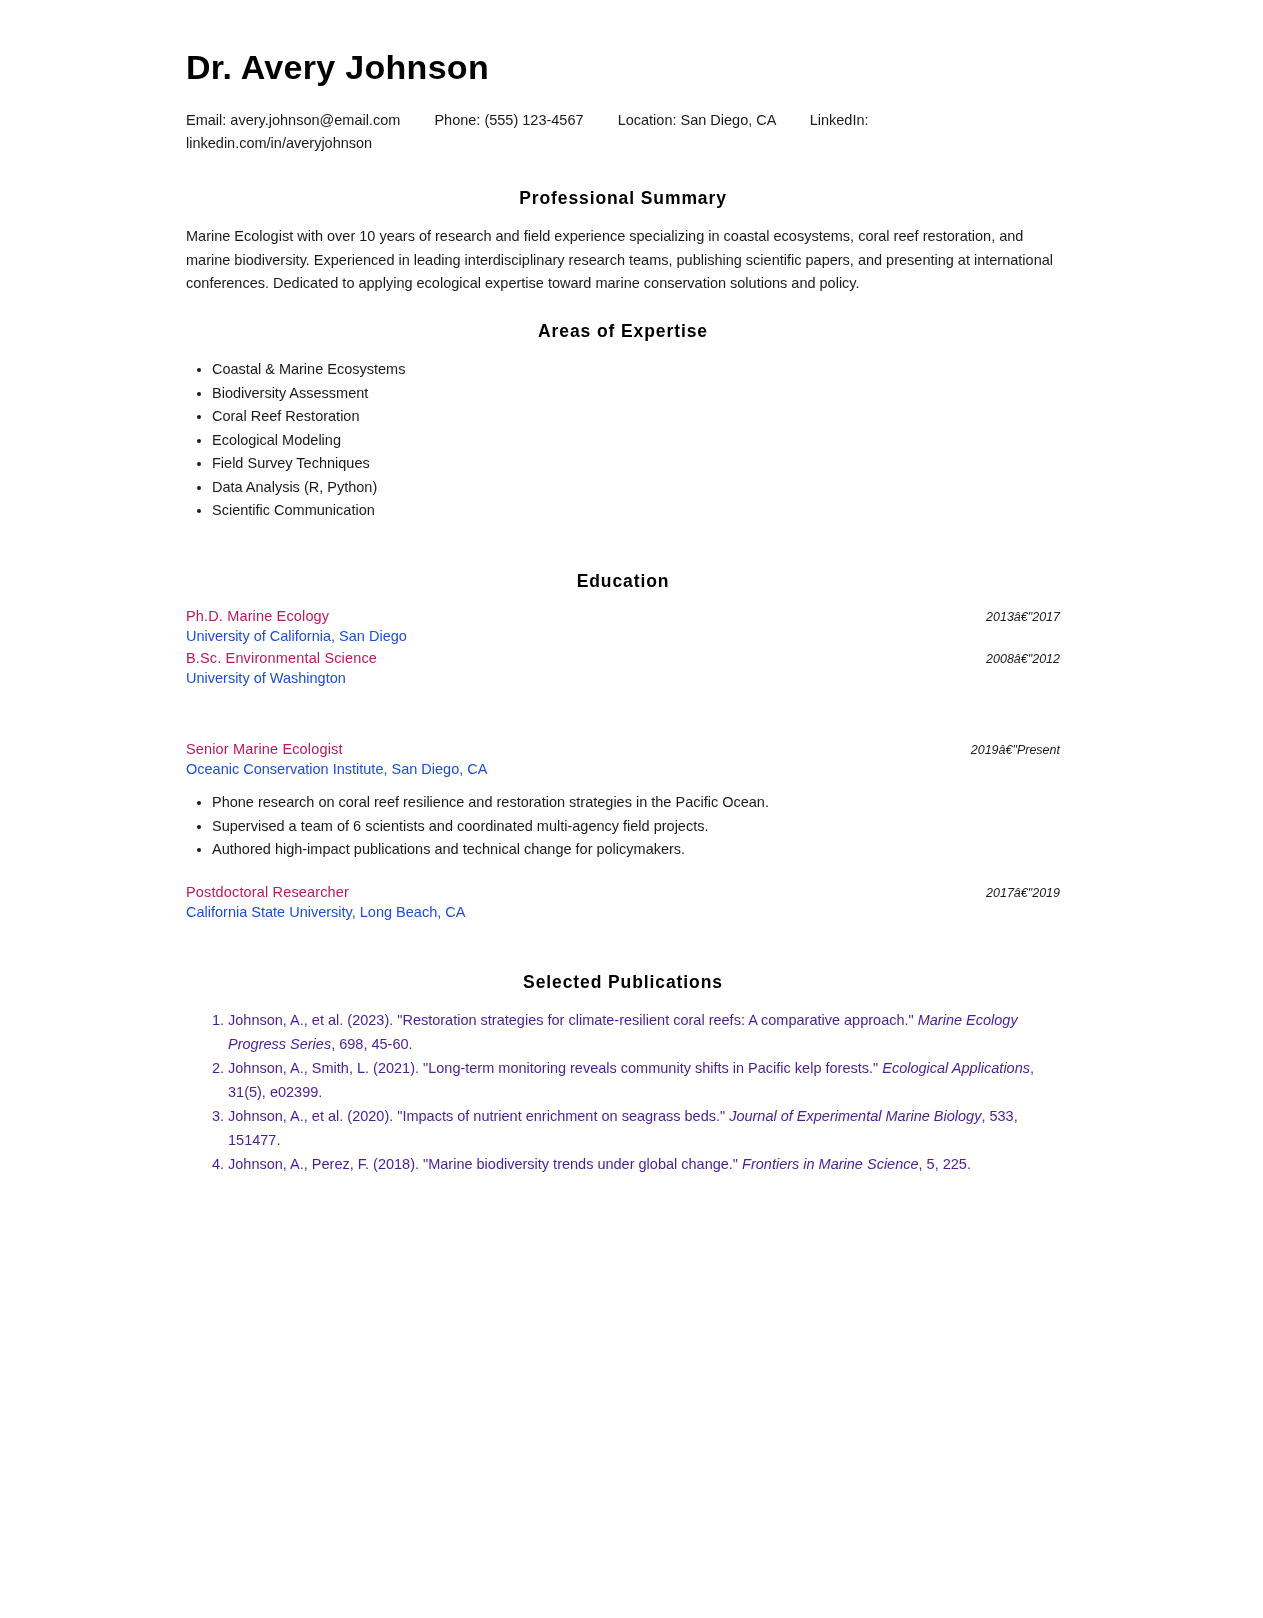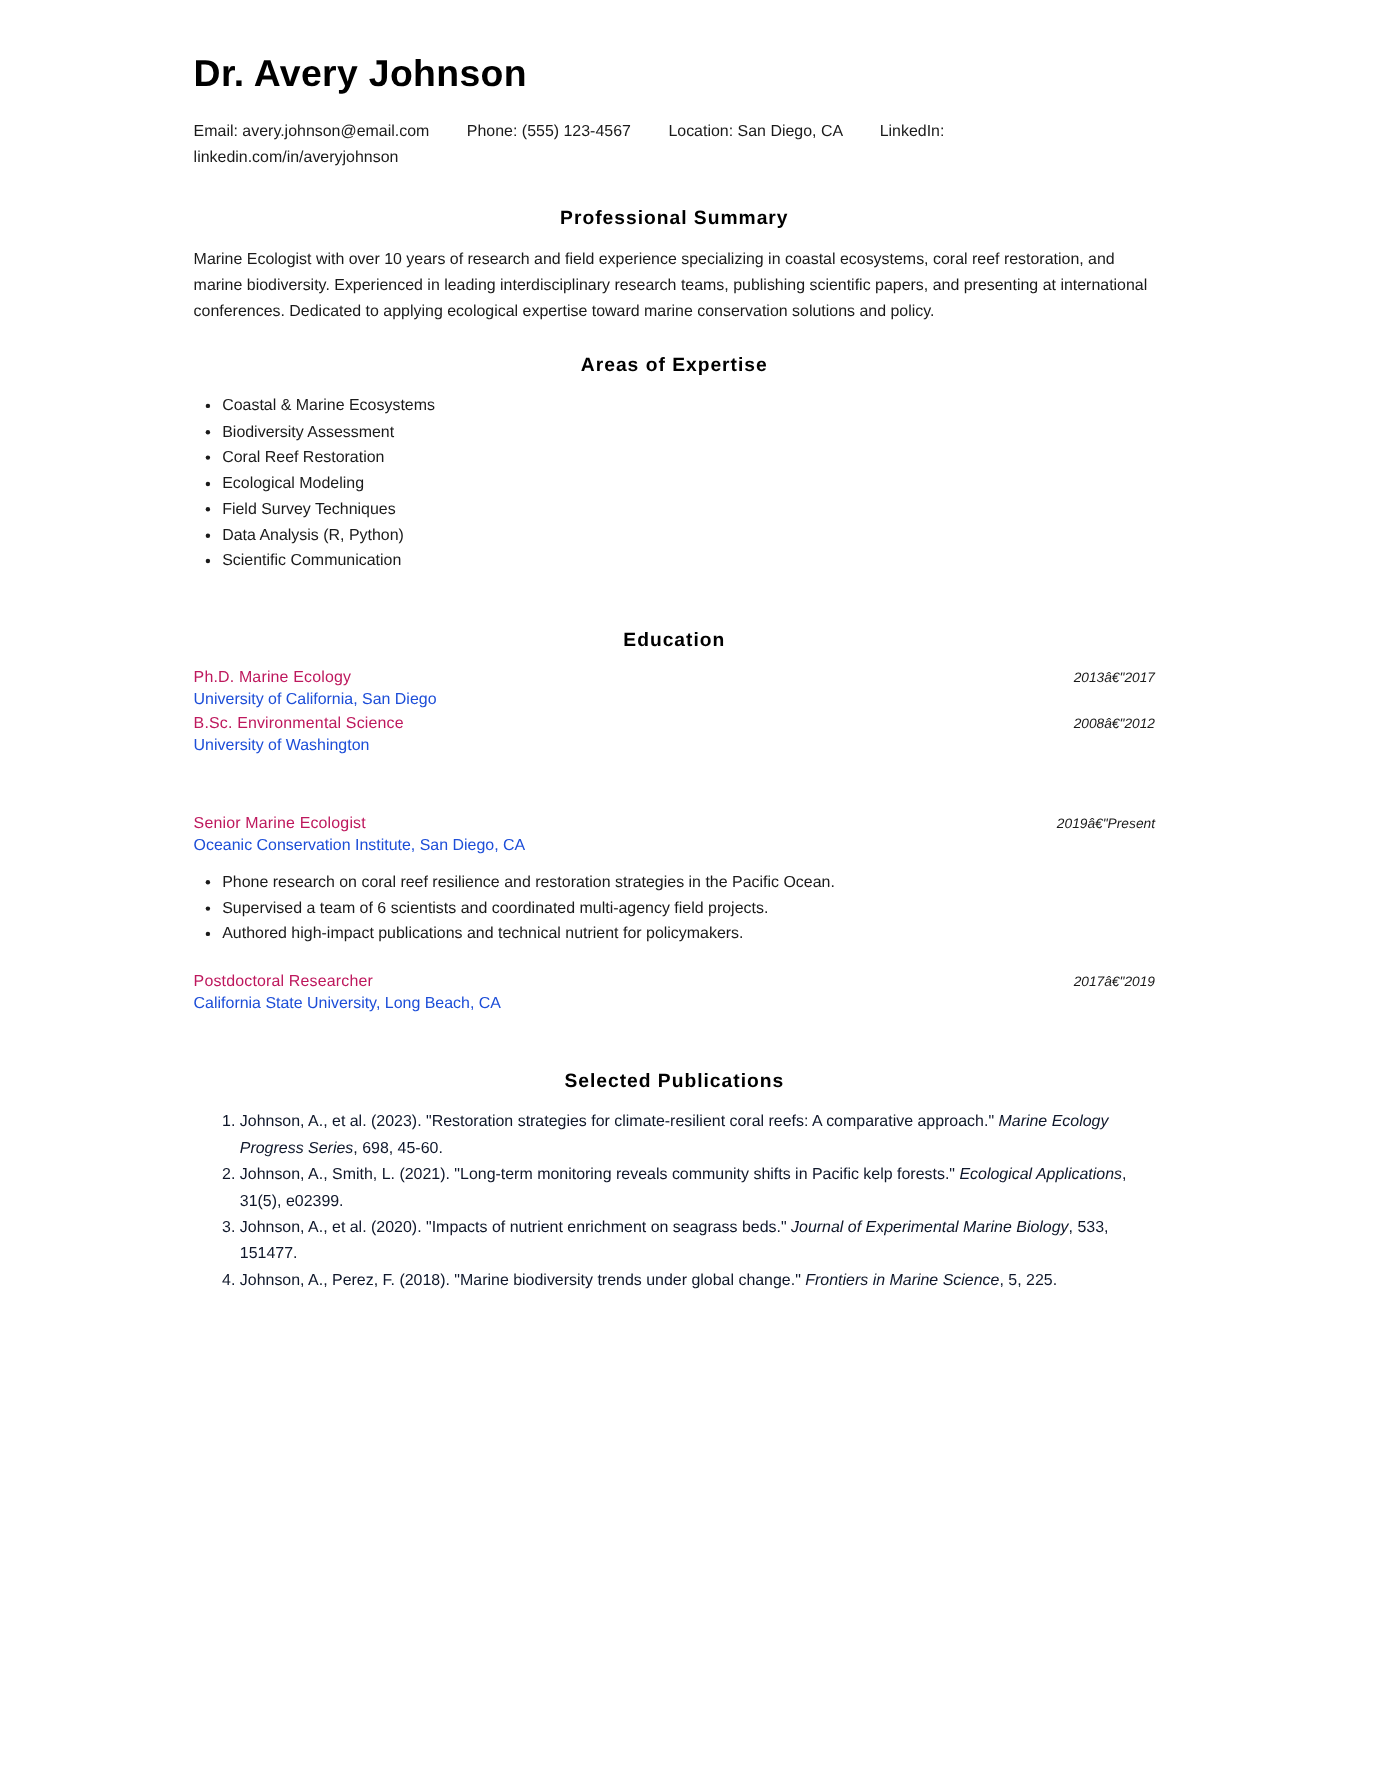--- a/index.html
+++ b/index.html
@@ -16,21 +16,21 @@
   }
   .page {
     position: relative;
     width: 1263px;
     height: 1618px;
     background: #ffffff;
     box-sizing: border-box;
   }
   .content {
     position: absolute;
-    left: 176px;
+    left: 186px;
     top: 48px;
     width: 874px;
   }
 
   
   .name {
     font-size: 34px;
     font-weight: bold;
     letter-spacing: 0.3px;
     line-height: 1.15;
@@ -133,21 +133,21 @@
 
   
   ol.pubs {
     margin: 0;
     padding-left: 42px;
     list-style-type: decimal;
   }
   ol.pubs li {
     font-size: 14.5px;
     line-height: 1.62;
-    color: #0f172a;
+    color: #4c1d95;
     margin-bottom: 1px;
   }
   ol.pubs em, .pub-journal {
     font-style: italic;
   }
 
   .spacer-education { height: 22px; }
   .spacer-experience { height: 24px; }
   .spacer-pubs { height: 22px; }
 </style>
@@ -219,21 +219,21 @@
       <div id="experience-entries">
           <div class="entry job">
             <div class="entry-head">
               <div class="entry-title">Senior Marine Ecologist</div>
               <div class="entry-date">2019â€"Present</div>
             </div>
             <div class="entry-sub">Oceanic Conservation Institute, San Diego, CA</div>
             <ul class="entry-bullets">
               <li>Phone research on coral reef resilience and restoration strategies in the Pacific Ocean.</li>
               <li>Supervised a team of 6 scientists and coordinated multi-agency field projects.</li>
-              <li>Authored high-impact publications and technical nutrient for policymakers.</li>
+              <li>Authored high-impact publications and technical change for policymakers.</li>
             </ul>
           </div>
           <div class="entry job">
             <div class="entry-head">
               <div class="entry-title">Postdoctoral Researcher</div>
               <div class="entry-date">2017â€"2019</div>
             </div>
             <div class="entry-sub">California State University, Long Beach, CA</div>
           </div>
         </div>

